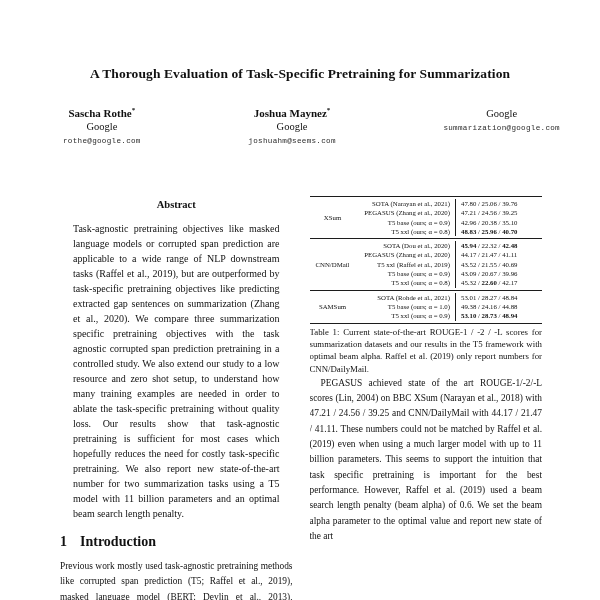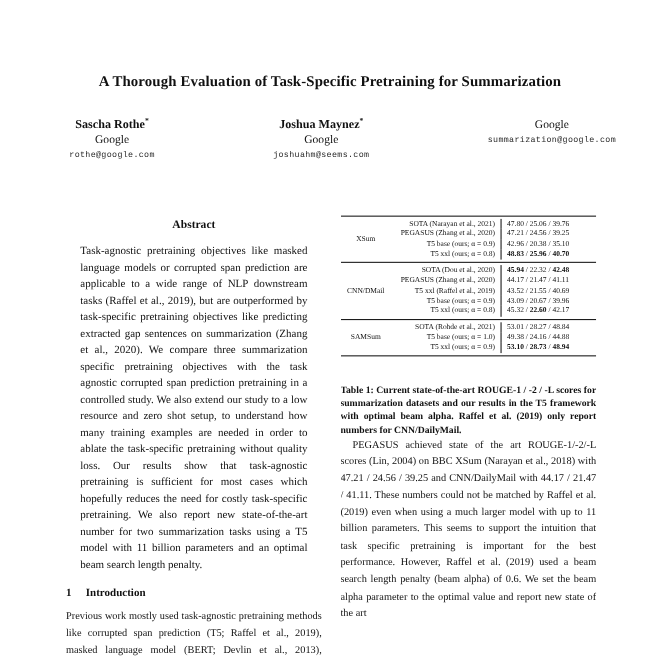--- a/index.html
+++ b/index.html
@@ -55,21 +55,21 @@
     margin-bottom: 11px;
   }
   .abstract-body {
     padding: 0 13px;
     font-size: 10px;
     line-height: 1.5;
     text-align: justify;
   }
   .section-heading {
     font-weight: bold;
-    font-size: 10px;
+    font-size: 14px;
     margin-top: 13px;
     margin-bottom: 9px;
   }
   .section-heading .num { margin-right: 13px; }
   .body-text {
     font-size: 9.4px;
     line-height: 1.63;
     text-align: justify;
   }
   .indent { text-indent: 11px; }
@@ -105,25 +105,24 @@
   .tbl-scores {
     width: 87px;
     flex: none;
     border-left: 0.9px solid #1c1c1c;
     padding-left: 5px;
     white-space: nowrap;
   }
   .tbl-scores .b { font-weight: bold; }
   .sep::before { content: "\00a0/\00a0"; }
   .caption {
-    margin-top: 24px;
+    margin-top: 2px;
     font-size: 8.8px;
     line-height: 1.4;
     text-align: justify;
-    font-weight: bold;
   }
   .rc-para1 { margin-top: 17px; }
   .rc-para2 { margin-top: 1px; }
 </style>
 </head>
 <body>
 
 <div class="page">
 
   <div class="title">A Thorough Evaluation of Task-Specific Pretraining for Summarization</div>

